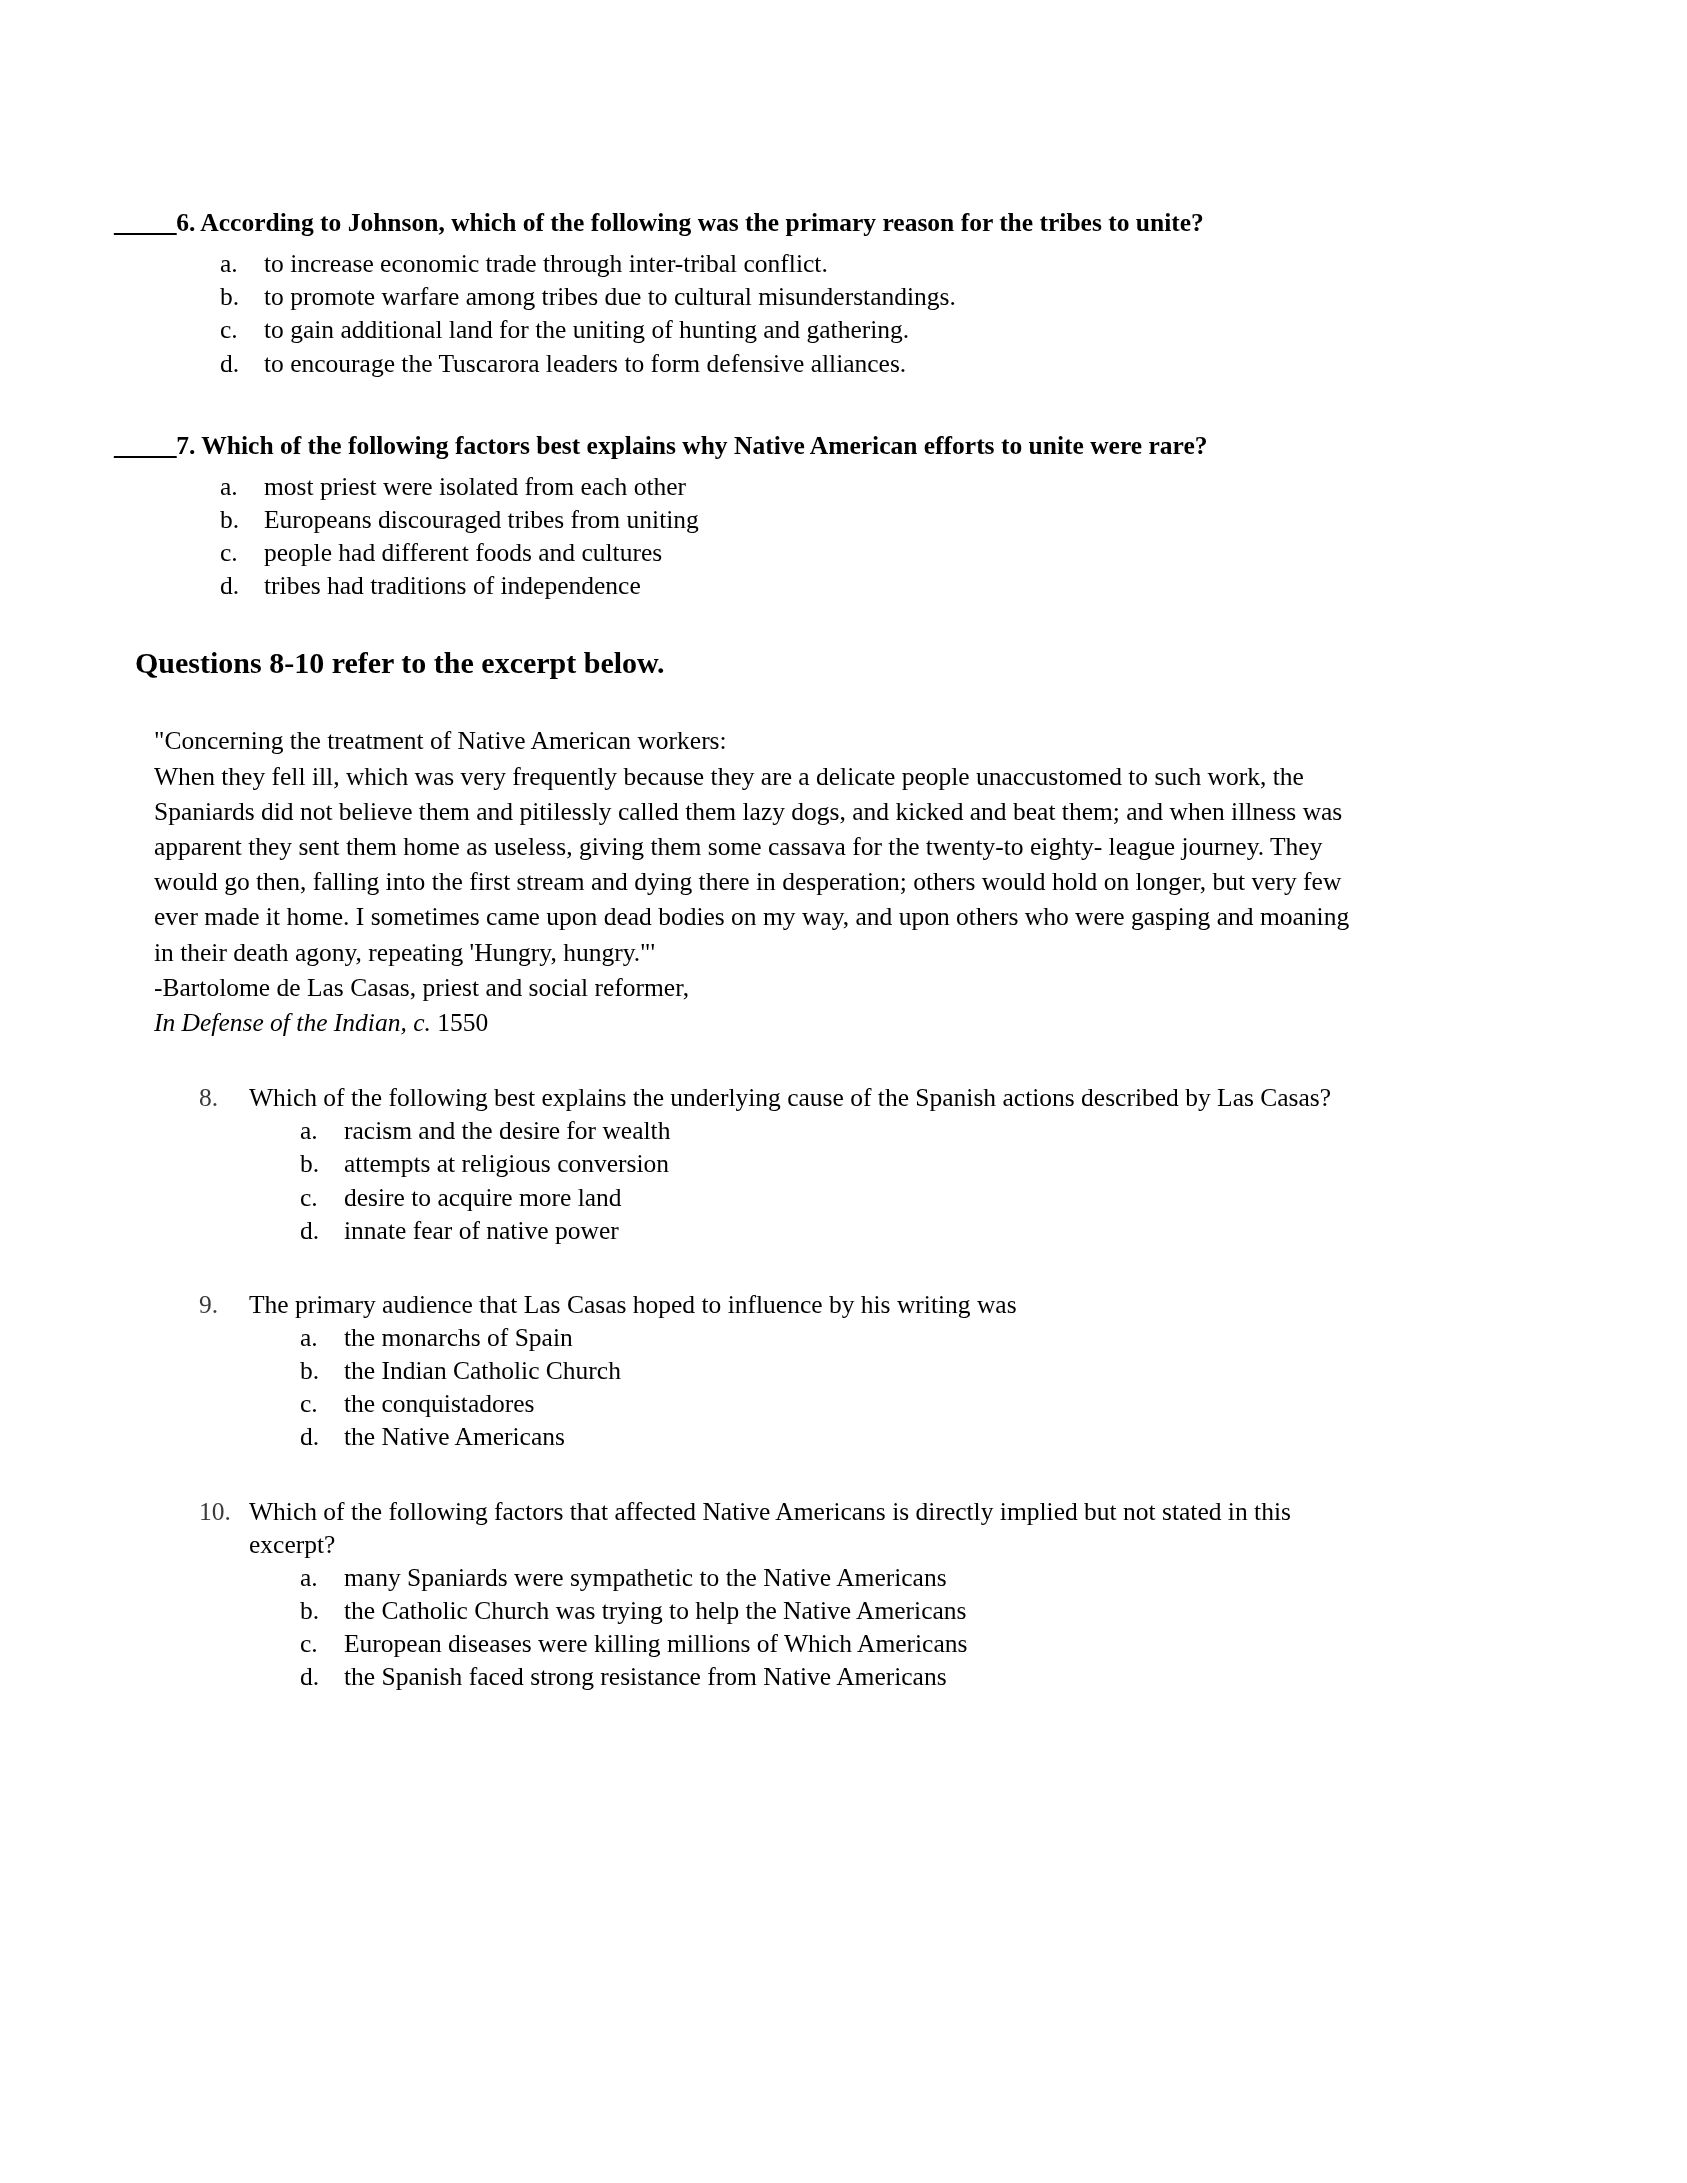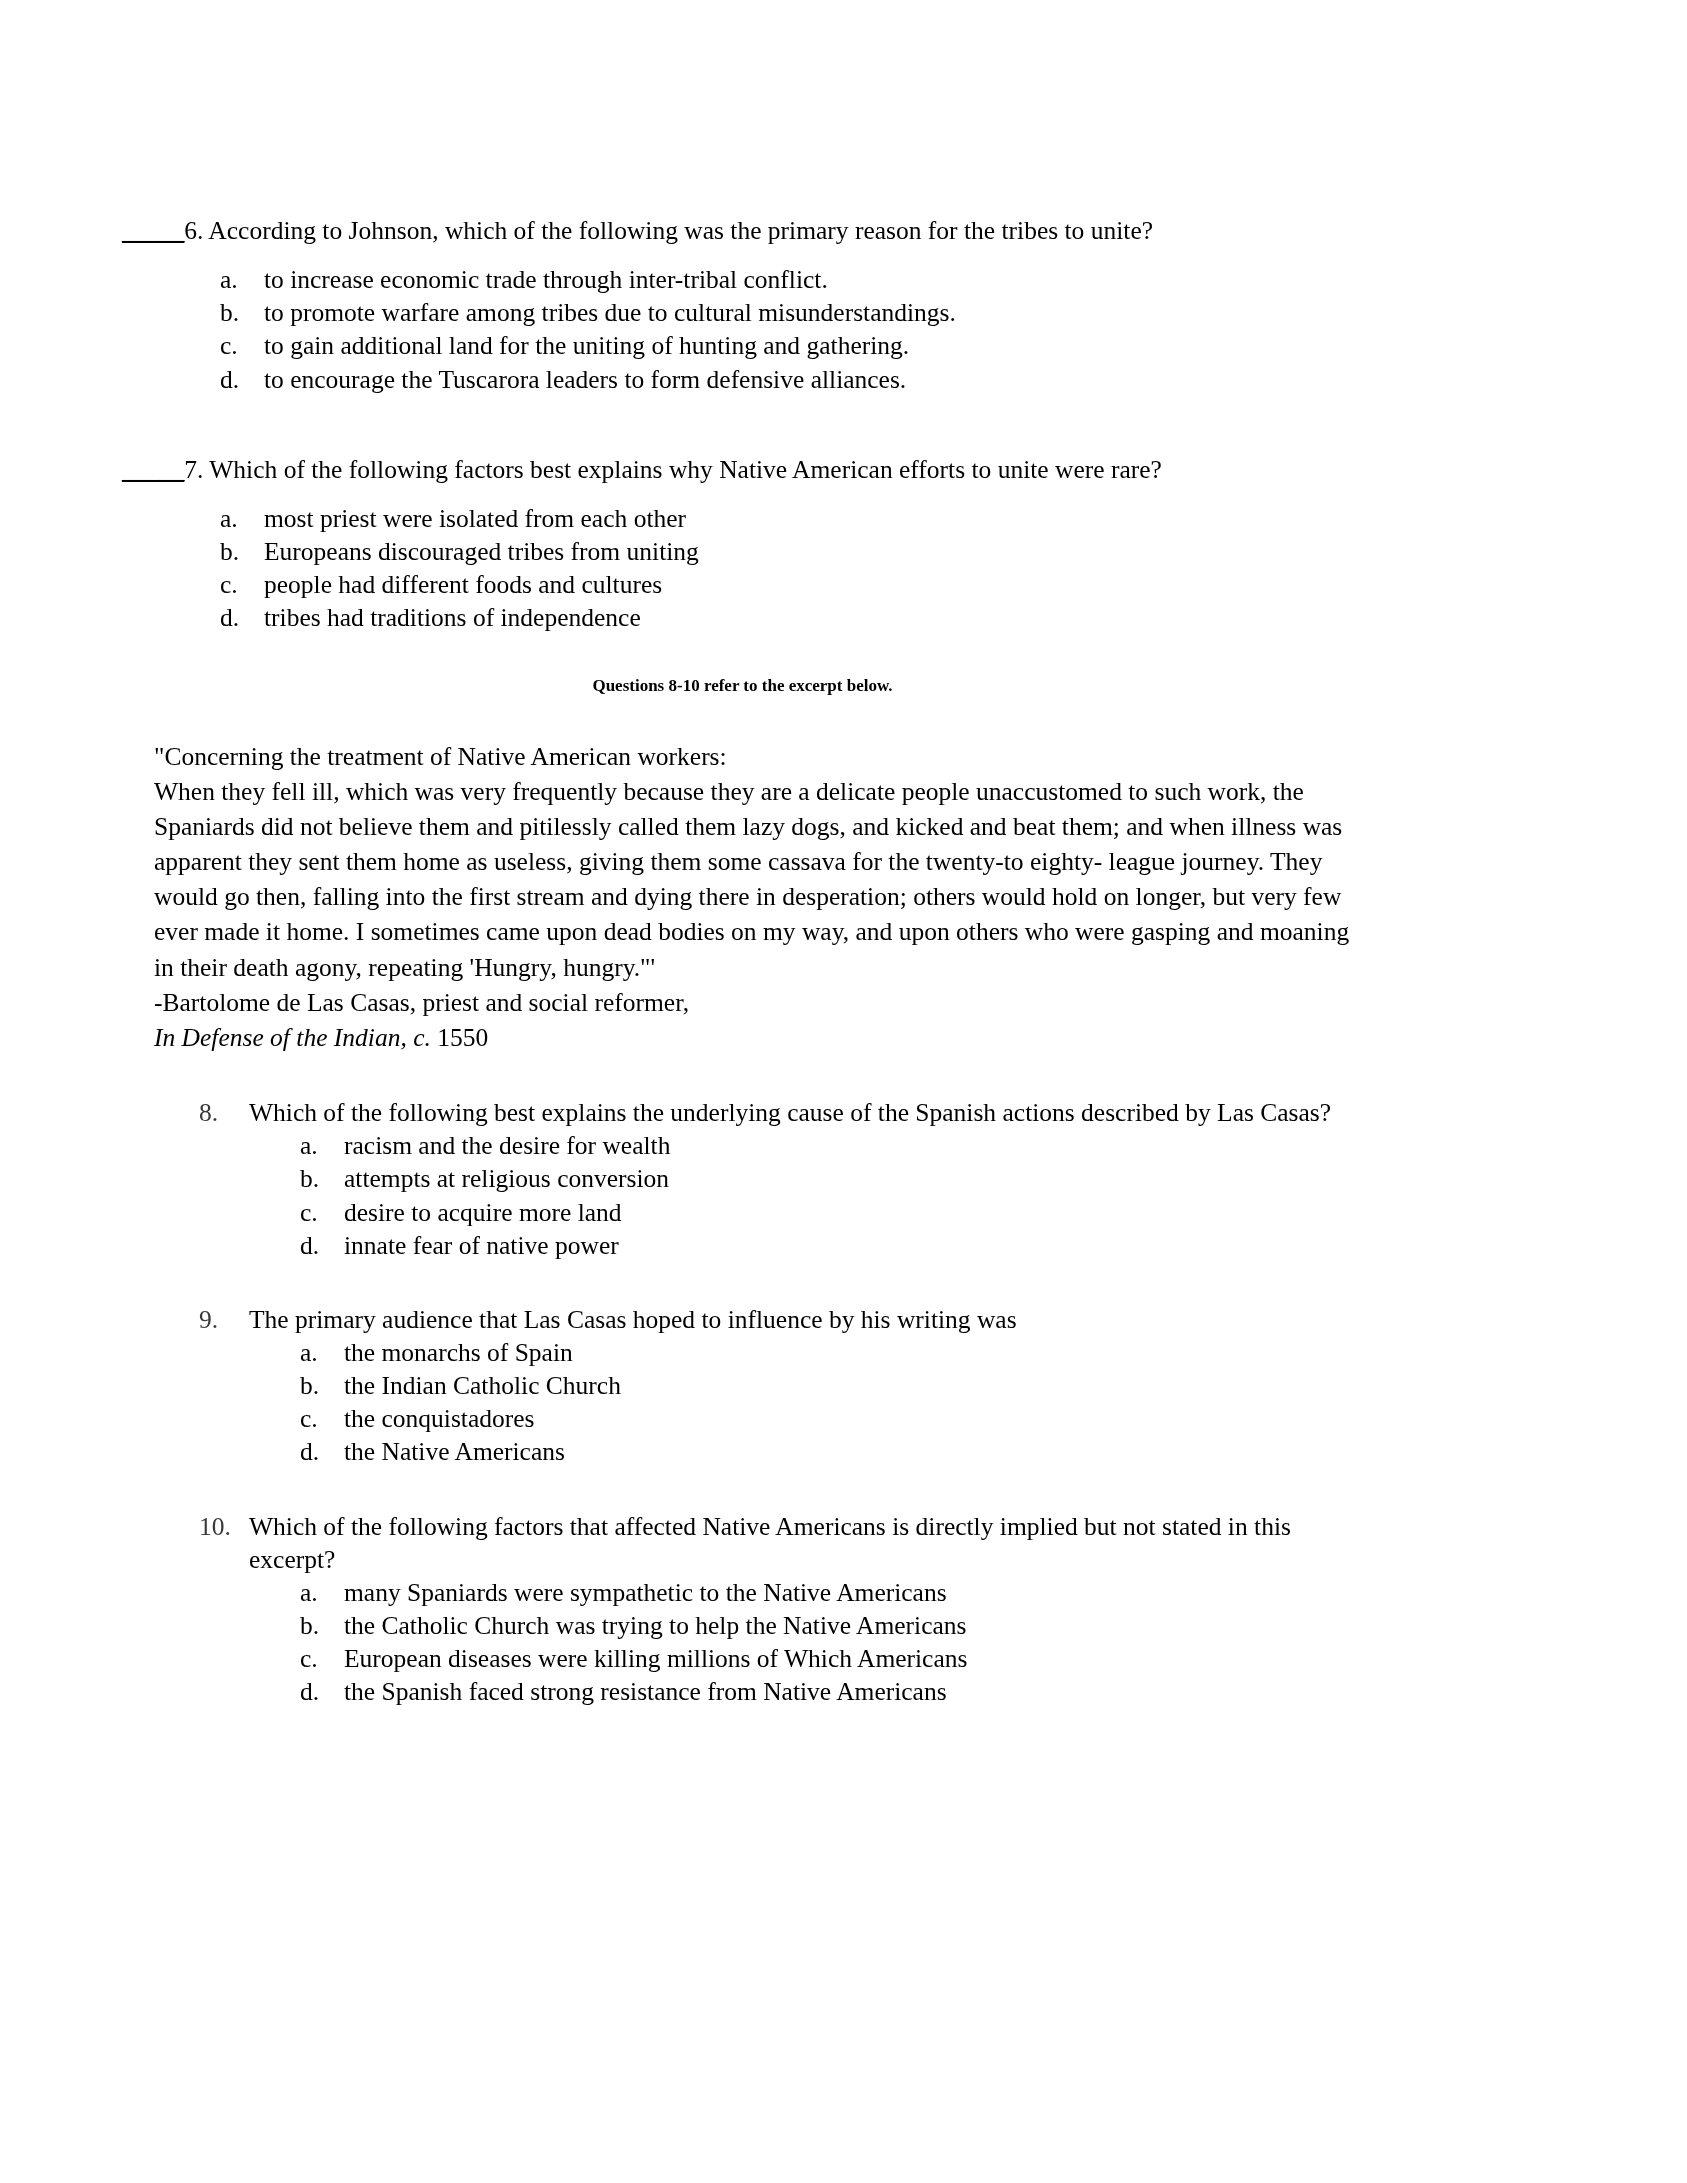--- a/index.html
+++ b/index.html
@@ -25,24 +25,25 @@
   }
 
   .doc-body {
     width: 1244px;
     font-size: 25.5px;
     line-height: 1.30;
   }
 
   
   .q-blank {
-    margin: 16px;
+    margin: 8px;
     text-indent: 0;
     font-size: 25.5px;
     line-height: 1.30;
+    font-weight: bold;
   }
   .blank-rule {
     text-decoration: underline;
     letter-spacing: -0.3px;
   }
 
   
   .opts {
     list-style: none;
     margin: 0;
@@ -67,23 +68,22 @@
   .opts.lvl-a {
     margin-left: 114px;
   }
   .gap-lg { height: 41px; }
 
   
   .section-heading {
     font-weight: bold;
     margin: 0;
     padding-left: 29px;
-    font-size: 17px;
-    line-height: 1.30;
-    text-align: center;
+    font-size: 30px;
+    line-height: 1.30;
   }
 
   
   .excerpt {
     margin: 0;
     padding-left: 48px;
     font-size: 25.5px;
     line-height: 1.38;
   }
   .excerpt .line {

